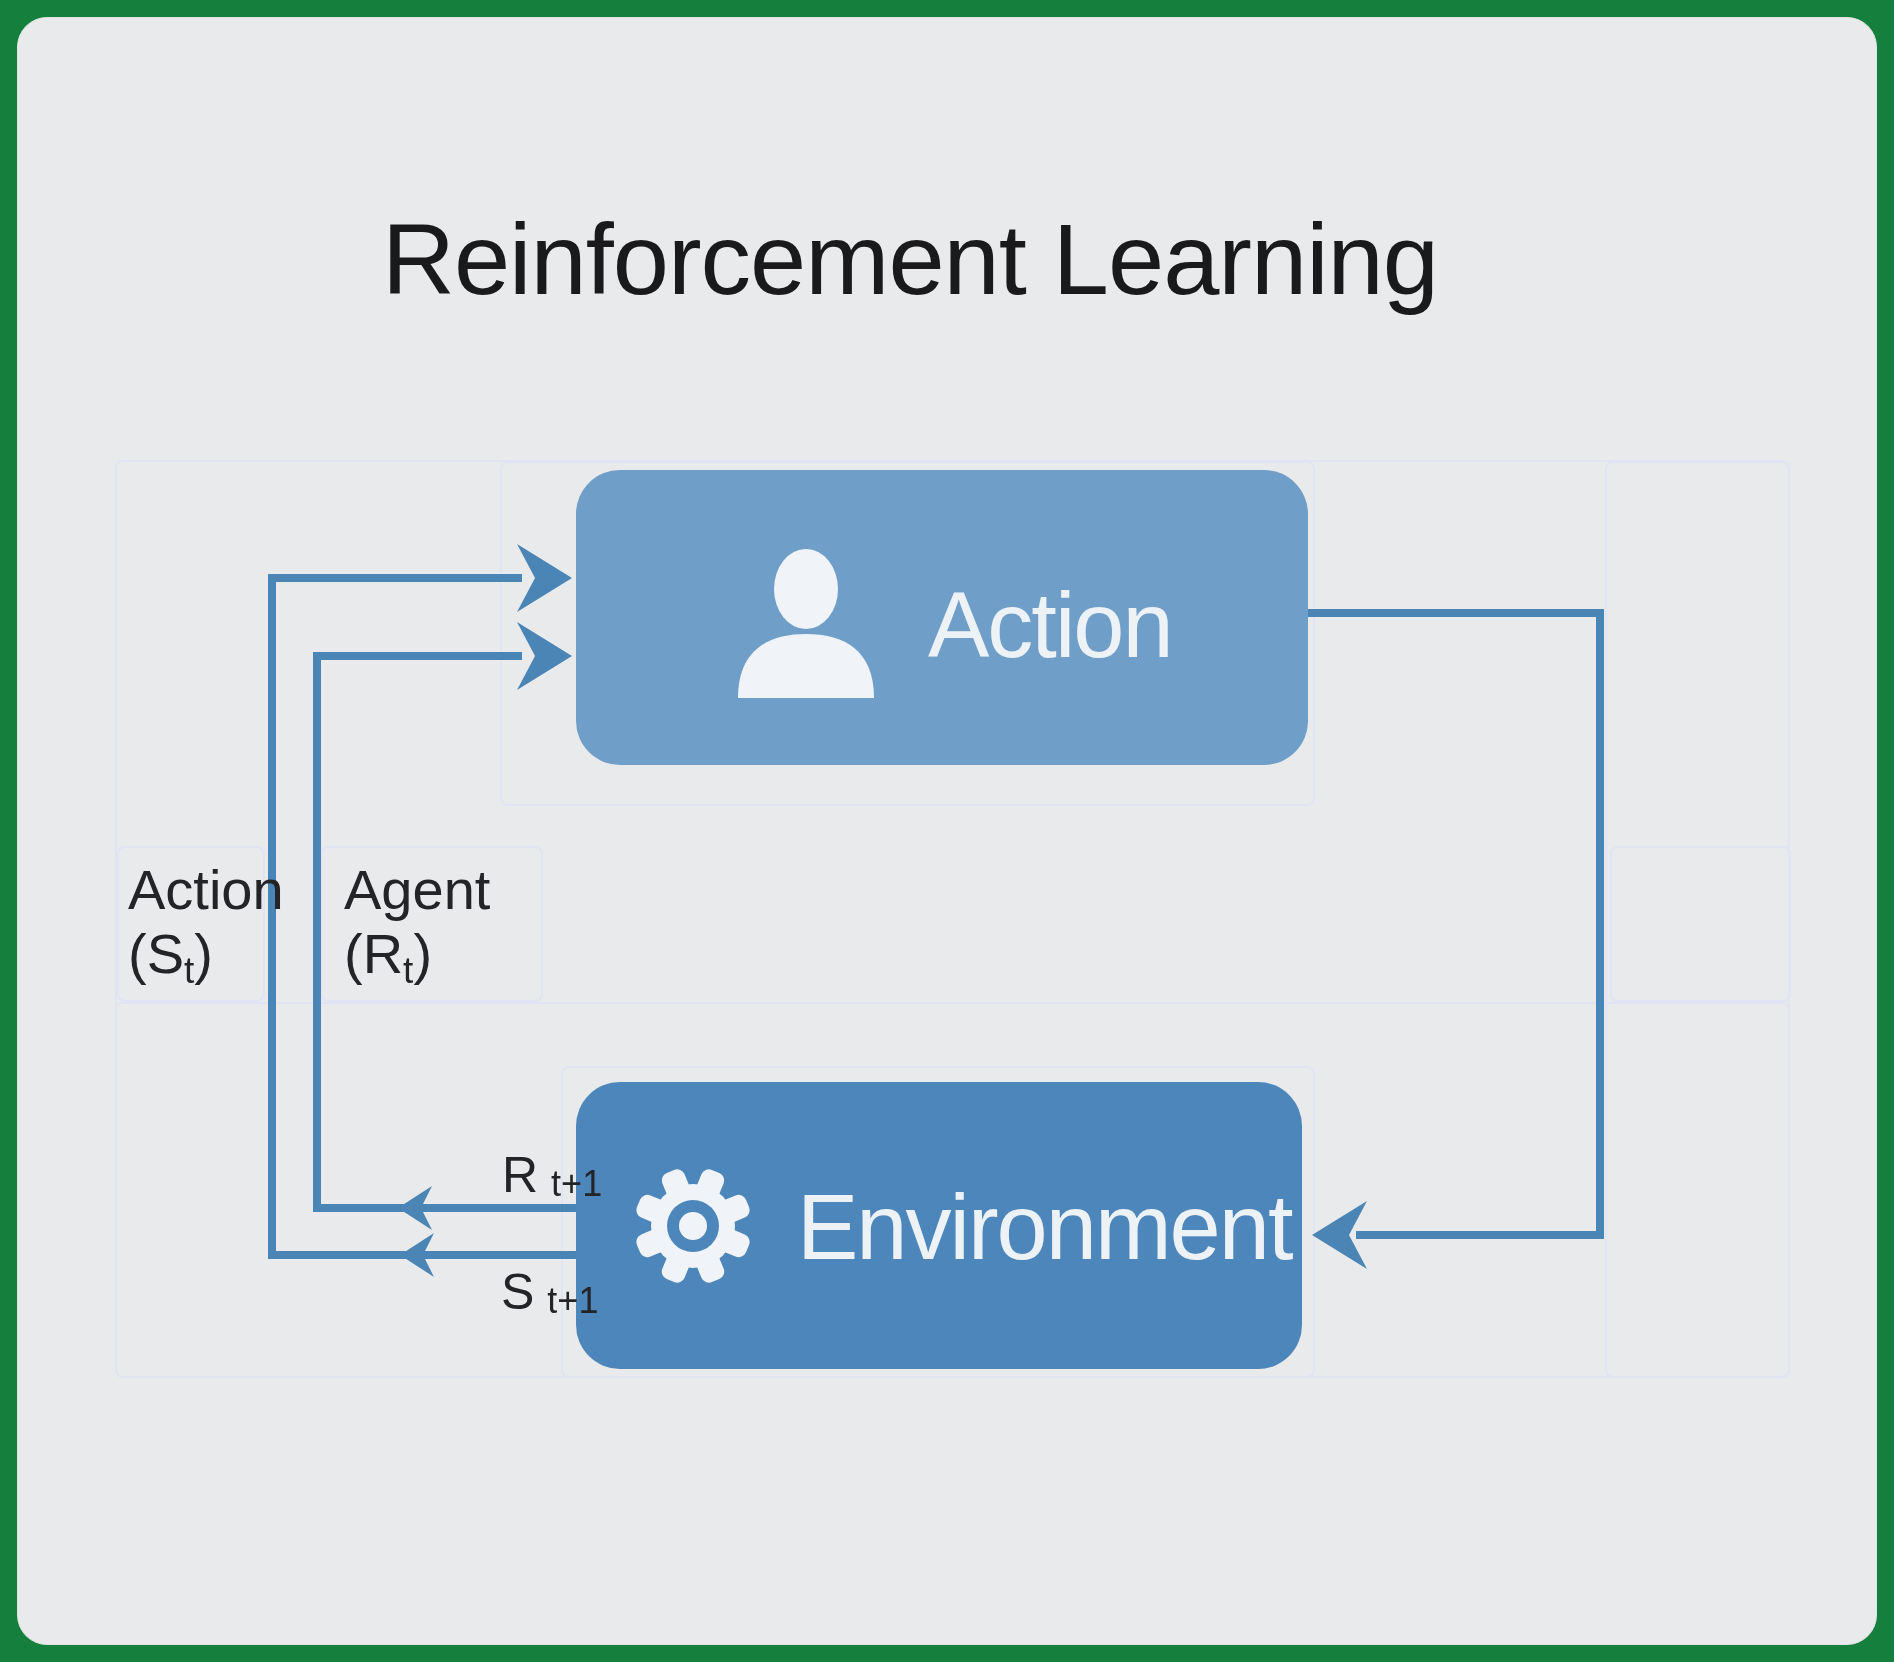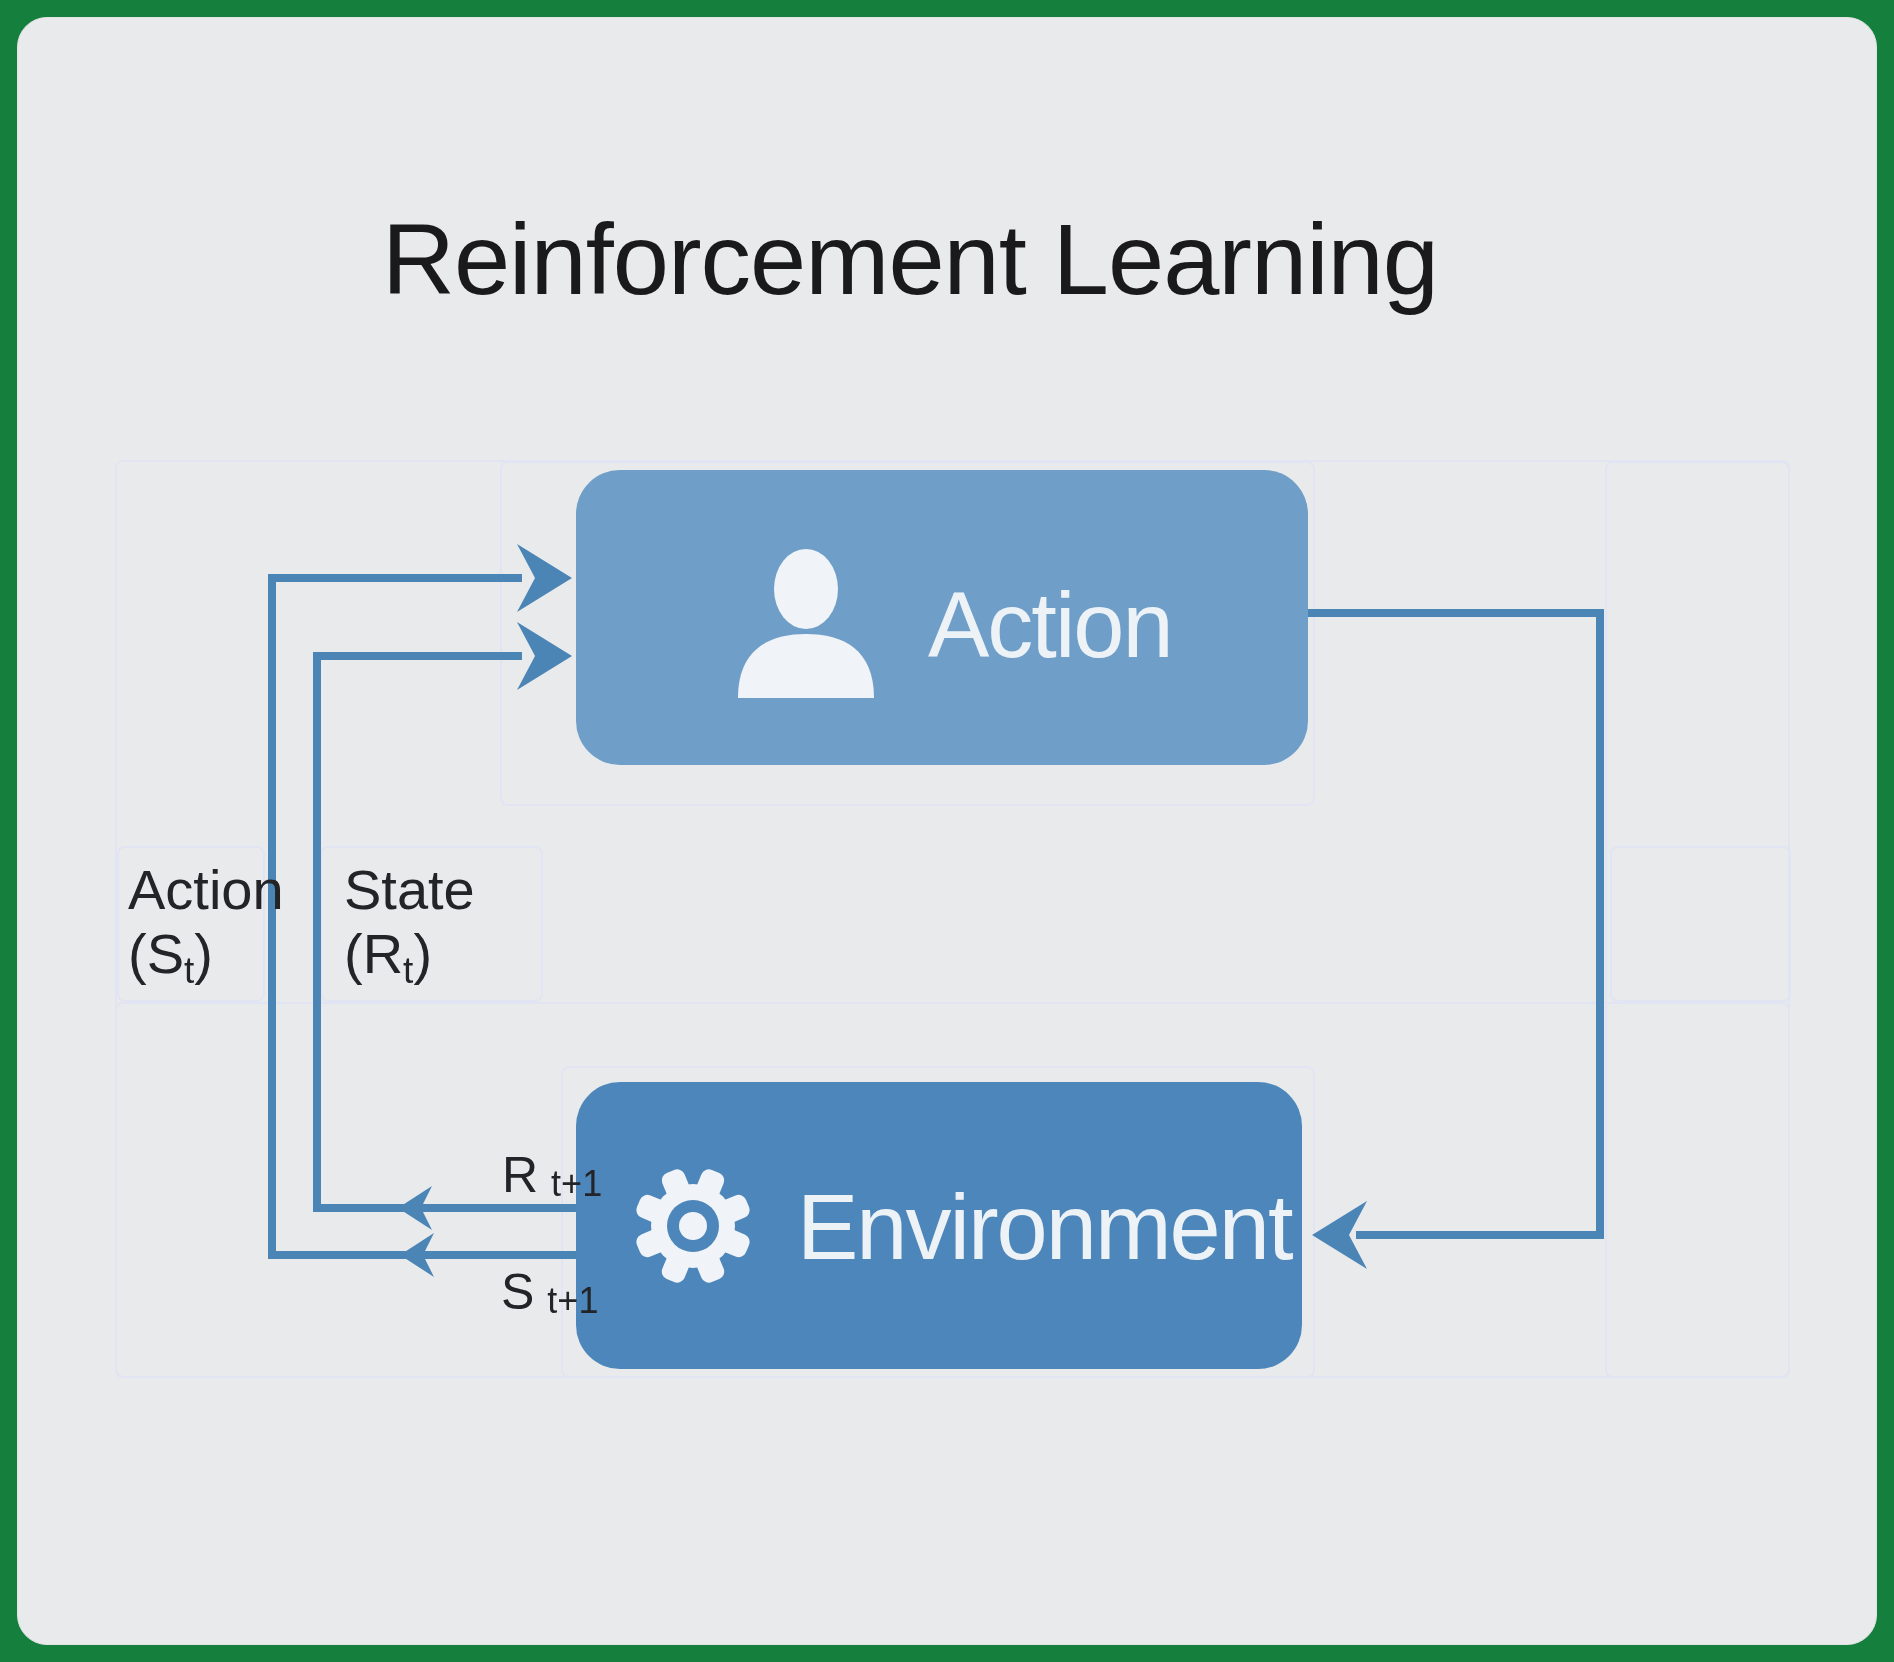--- a/index.html
+++ b/index.html
@@ -112,21 +112,21 @@
     <circle cx="0" cy="0" r="14" fill="#f0f4f8"></circle>
   </svg>
   <div class="node-label env-label">Environment</div>
 
   <div class="side-label lbl-state">
     <span>Action</span><br>
     <span>(</span><span>S</span><span class="sub">t</span><span>)</span>
   </div>
 
   <div class="side-label lbl-reward">
-    <span>State</span><br>
+    <span>Agent</span><br>
     <span>(</span><span>R</span><span class="sub">t</span><span>)</span>
   </div>
 
 
   <div class="ret-label ret-r">
     <span>R</span><span class="sub2">t+1</span>
   </div>
   <div class="ret-label ret-s">
     <span>S</span><span class="sub2">t+1</span>
   </div>

